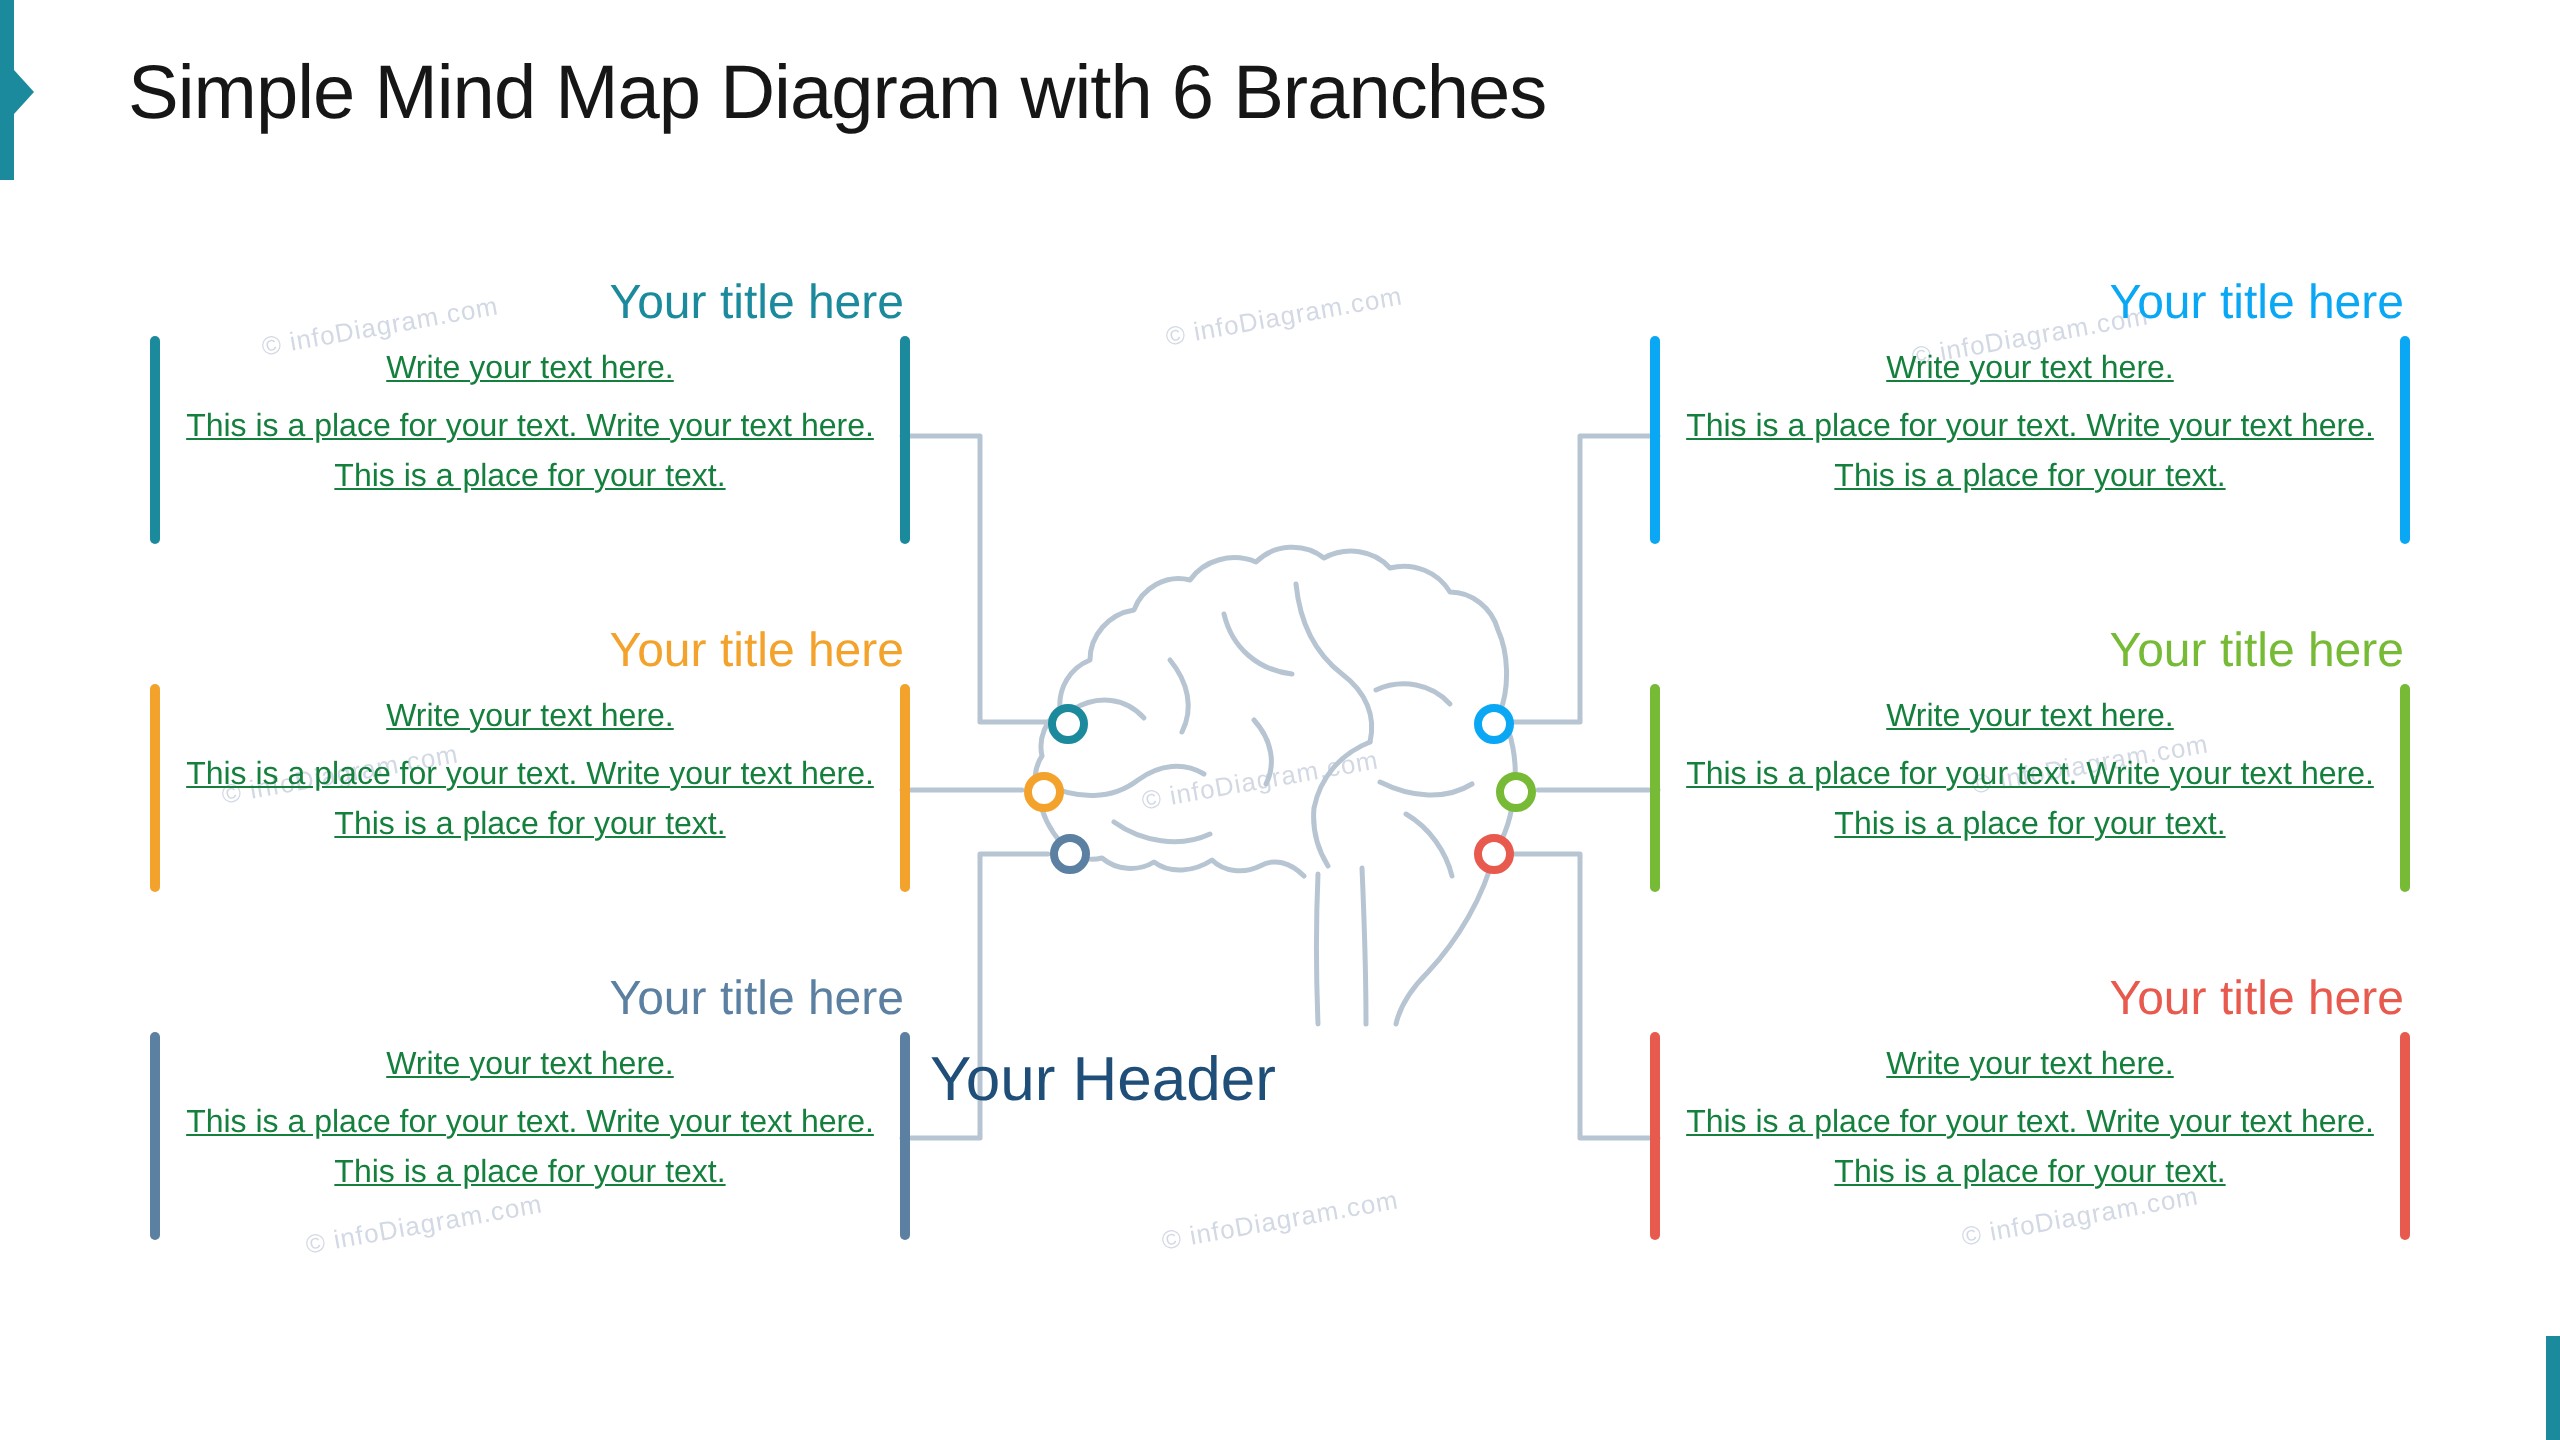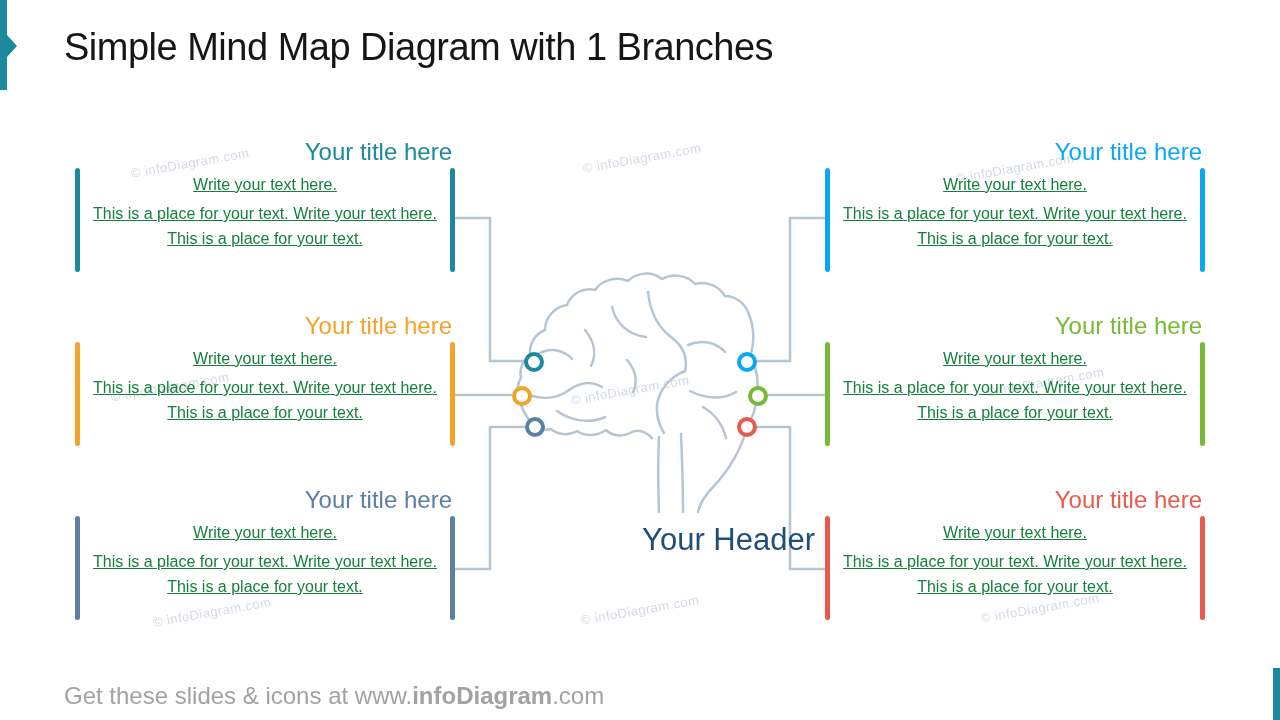--- a/index.html
+++ b/index.html
@@ -21,21 +21,21 @@
   .edge-bar-br{position:absolute;left:1273px;top:668px;width:7px;height:52px;z-index:3;}
   .diagram-svg{position:absolute;left:0;top:0;z-index:1;}
   .block{position:absolute;width:374px;height:142px;text-align:center;z-index:2;}
   .block .btitle{font-size:24px;line-height:30px;font-weight:400;display:block;text-align:right;}
   .block .bar{position:absolute;top:31px;width:5px;height:104px;border-radius:3px;}
   .bar.bleft{left:-3px;} .bar.bright{right:-3px;}
   .block .bodytext{margin-top:5px;font-size:16px;line-height:25px;color:#15803d;text-decoration:underline;}
   .block .line1{margin:0 0 4px 0;}
   .block .para{width:352px;margin:0 auto;}
   .center-header{
-    position:absolute;left:465px;top:522px;width:350px;text-align:right;
+    position:absolute;left:465px;top:522px;width:350px;text-align:left;
     font-size:31px;font-weight:500;z-index:2;white-space:nowrap;
   }
   .footer{
     position:absolute;left:64px;top:682px;font-size:24px;color:#a2a2a2;z-index:3;white-space:nowrap;
   }
   .footer .brand{font-weight:700;}
 </style>
 </head>
 <body>
 
@@ -48,21 +48,21 @@
   <div class="wm" style="left:630px;top:390px;">© infoDiagram.com</div>
   <div class="wm" style="left:1045px;top:382px;">© infoDiagram.com</div>
   <div class="wm" style="left:212px;top:612px;">© infoDiagram.com</div>
   <div class="wm" style="left:640px;top:610px;">© infoDiagram.com</div>
   <div class="wm" style="left:1040px;top:608px;">© infoDiagram.com</div>
 
   <div class="corner-bar" style="background: rgb(27, 138, 156);"></div>
   <div class="corner-arrow"></div>
   <div class="edge-bar-br" style="background: rgb(27, 138, 156);"></div>
 
-  <div class="slide-title">Simple Mind Map Diagram with 1 Branches</div>
+  <div class="slide-title">Simple Mind Map Diagram with 6 Branches</div>
 
   <svg class="diagram-svg" width="1280" height="720" viewBox="0 0 1280 720">
     <g fill="none" stroke-width="2.5" stroke-linecap="round" stroke-linejoin="round" stroke="#b7c5d3">
       <path d="M 451 218 H 490 V 361 H 524"></path>
       <path d="M 451 395 H 511"></path>
       <path d="M 451 569 H 490 V 427 H 524"></path>
       <path d="M 829 218 H 790 V 361 H 757"></path>
       <path d="M 829 395 H 769"></path>
       <path d="M 829 569 H 790 V 427 H 757"></path>
     </g>
@@ -154,17 +154,14 @@
     <div class="bar bleft" style="background: rgb(232, 90, 77);"></div>
     <div class="bar bright" style="background: rgb(232, 90, 77);"></div>
     <div class="bodytext">
       <p class="line1">Write your text here.</p>
       <p class="para" style="margin-top:0;margin-bottom:0;">This is a place for your text. Write your text here. This is a place for your text.</p>
     </div>
   </div>
 
   <div class="center-header" style="color: rgb(31, 78, 121);">Your Header</div>
 
-  <div class="footer">
-    <span>Get these slides &amp; icons at www.</span><span class="brand">infoDiagram</span><span>.com</span>
-  </div>
 
 </div>
 
 </body></html>

